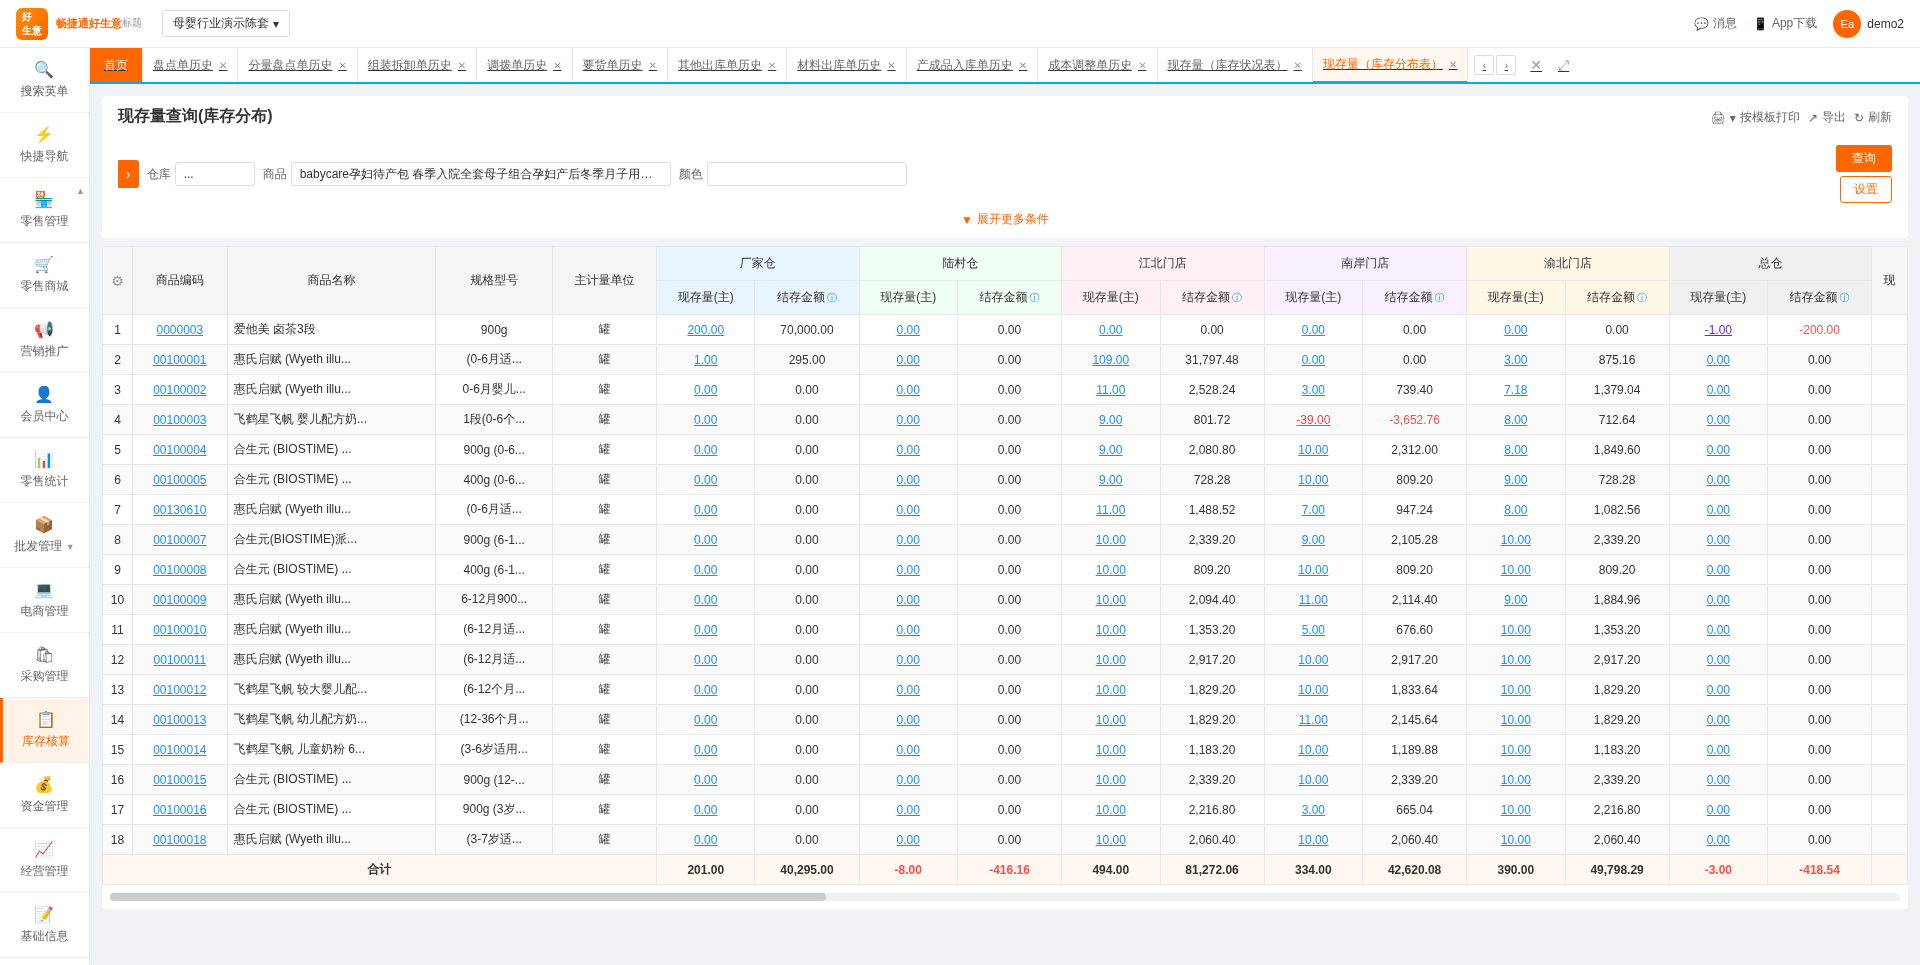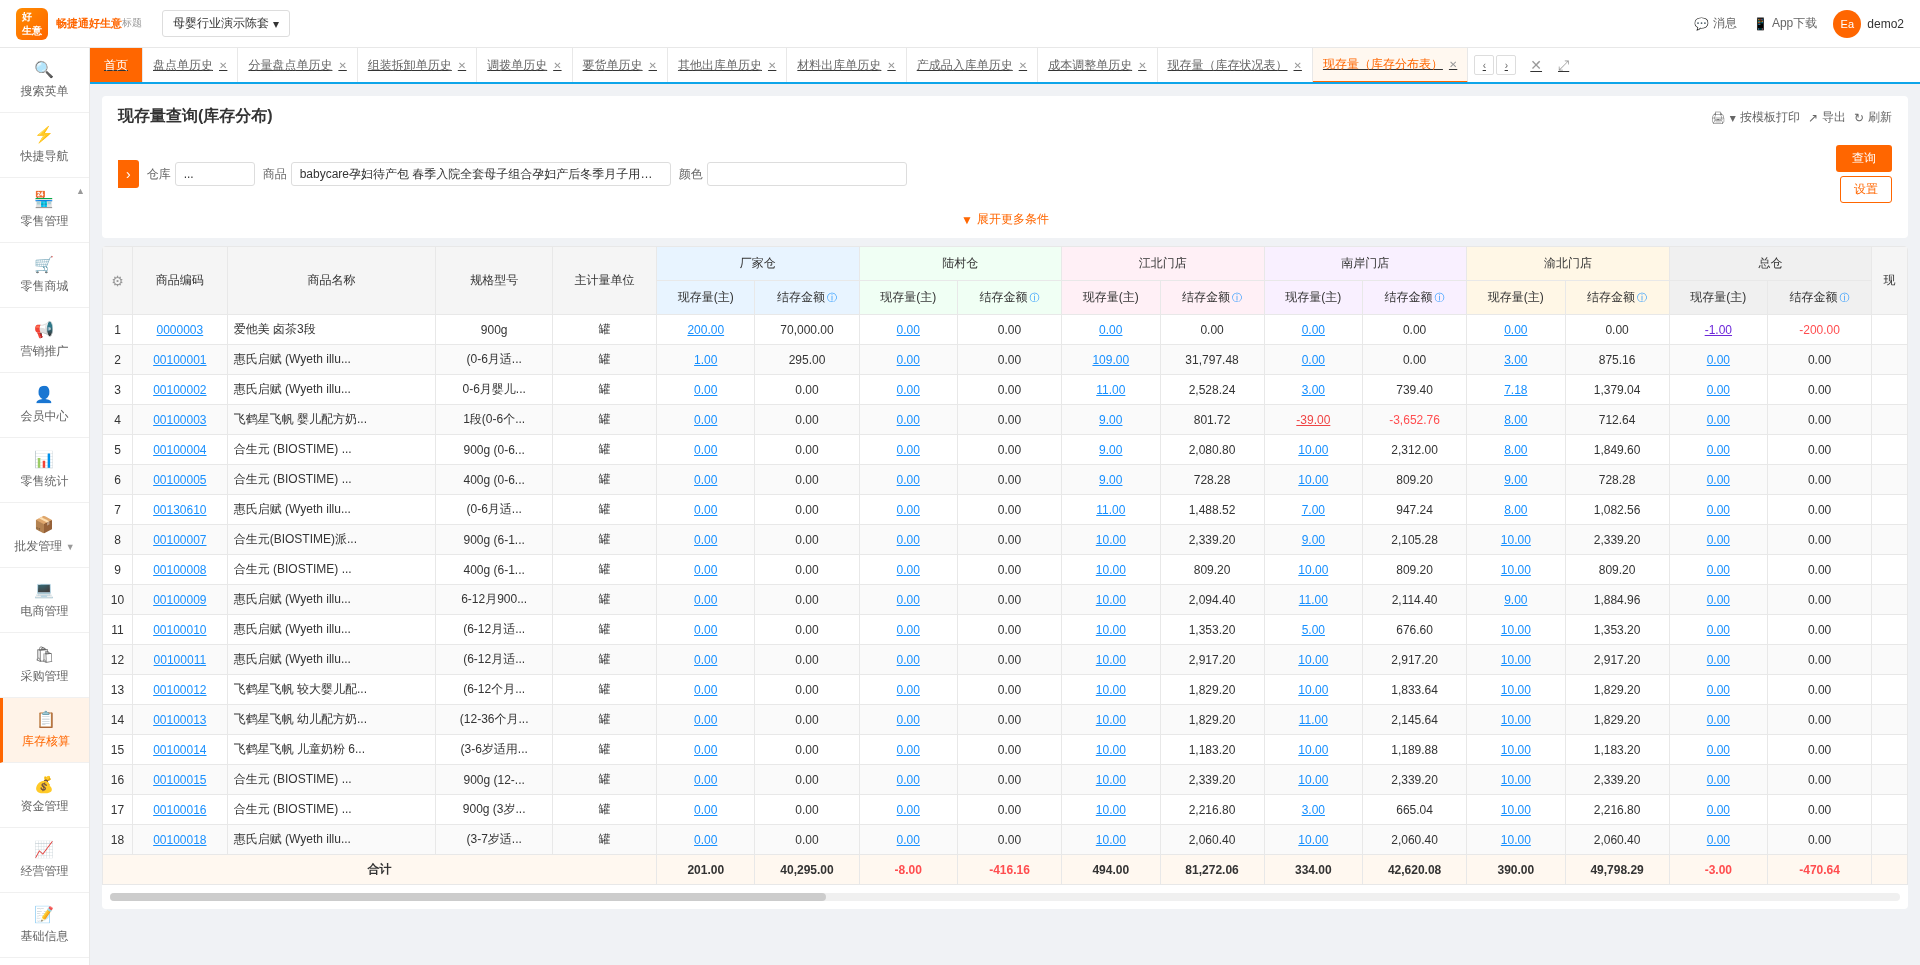--- a/index.html
+++ b/index.html
@@ -681,21 +681,21 @@
   <td>40,295.00</td>
   <td style="color:#ff4d4f;">-8.00</td>
   <td style="color:#ff4d4f;">-416.16</td>
   <td>494.00</td>
   <td>81,272.06</td>
   <td>334.00</td>
   <td>42,620.08</td>
   <td>390.00</td>
   <td>49,798.29</td>
   <td style="color:#ff4d4f;">-3.00</td>
-  <td style="color:#ff4d4f;">-470.64</td>
+  <td style="color:#ff4d4f;">-418.54</td>
   <td></td>
 </tr>
               </tbody>
           </table>
 
           <div style="padding:4px 8px 8px;">
             <div class="scrollbar-h">
               <div class="scrollbar-thumb"></div>
             </div>
           </div>

